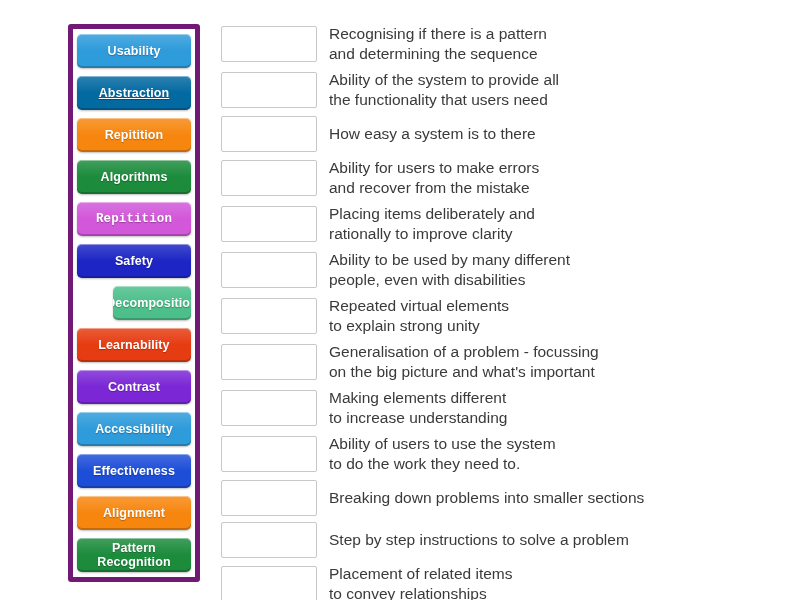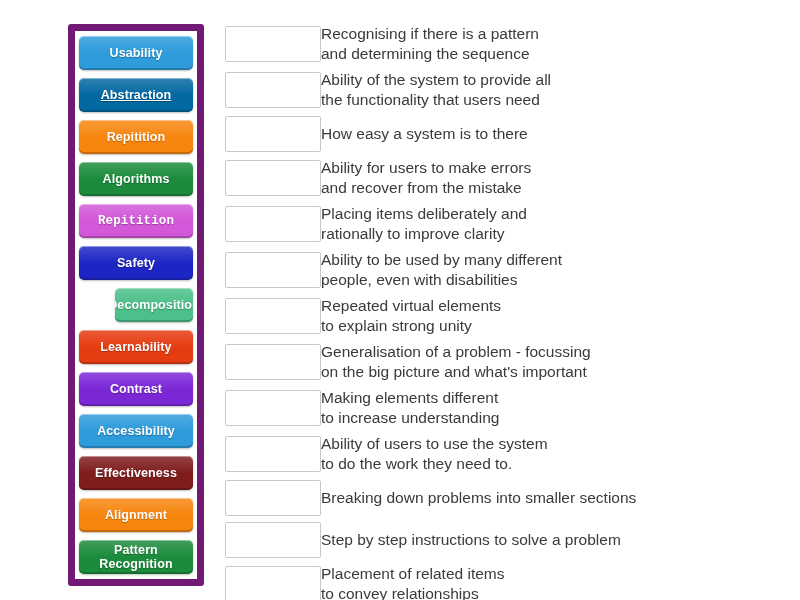--- a/index.html
+++ b/index.html
@@ -20,21 +20,21 @@
     height: 600px;
     display: flex;
     align-items: flex-start;
   }
 
   
   .tiles-panel {
     margin-left: 68px;
     margin-top: 24px;
     width: 114px;
-    border: 7px solid #701a75;
+    border: 5px solid #701a75;
     border-radius: 3px;
     background: #ffffff;
     padding: 5px 4px 5px 4px;
     box-sizing: content-box;
   }
 
   .tile {
     position: relative;
     height: 34px;
     margin-bottom: 8px;
@@ -90,21 +90,21 @@
     flex: 0 0 auto;
     width: 96px;
     height: 36px;
     border: 1px solid #c8c8c8;
     border-radius: 2px;
     background: #ffffff;
     box-sizing: border-box;
   }
 
   .def-text {
-    margin-left: 0;
+    margin-left: 12px;
     color: #3a3a3a;
     font-size: 15.5px;
     line-height: 20px;
     white-space: pre-line;
     font-family: "Liberation Sans", sans-serif;
   }
 </style>
 </head>
 <body>
 
@@ -134,21 +134,21 @@
       </div>
       <div class="tile" style="background: rgb(230, 60, 18);">
         <span class="tile-label" style="white-space: pre-line;">Learnability</span>
       </div>
       <div class="tile" style="background: rgb(123, 39, 214);">
         <span class="tile-label" style="white-space: pre-line;">Contrast</span>
       </div>
       <div class="tile" style="background: rgb(46, 155, 219);">
         <span class="tile-label" style="white-space: pre-line;">Accessibility</span>
       </div>
-      <div class="tile" style="background: #7f1d1d;">
+      <div class="tile" style="background: #1d4ed8;">
         <span class="tile-label" style="white-space: pre-line;">Effectiveness</span>
       </div>
       <div class="tile" style="background: rgb(247, 134, 15);">
         <span class="tile-label" style="white-space: pre-line;">Alignment</span>
       </div>
       <div class="tile two-line" style="background: rgb(28, 139, 60);">
         <span class="tile-label" style="white-space: pre-line;">Pattern
 Recognition</span>
       </div>
     </div>

